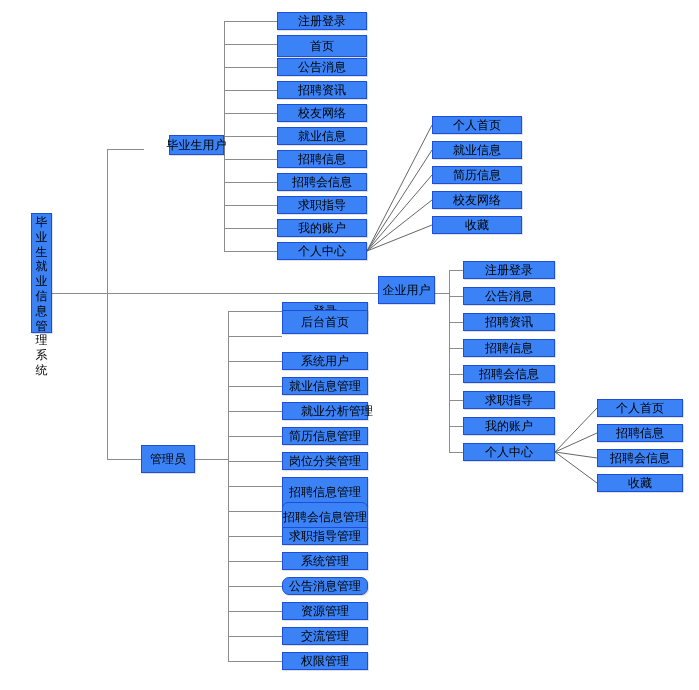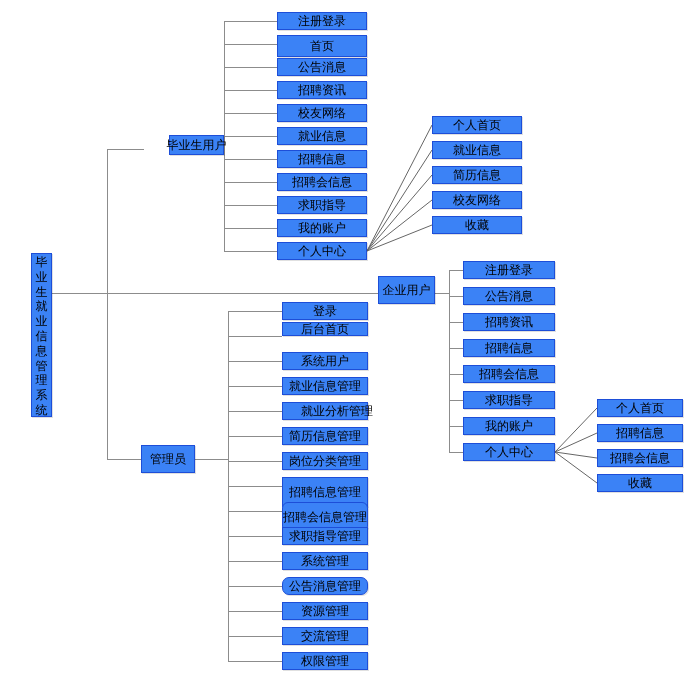--- a/index.html
+++ b/index.html
@@ -97,21 +97,21 @@
       <line x1="367" y1="251" x2="432" y2="200"></line>
       <line x1="367" y1="251" x2="432" y2="225"></line>
 
       <line x1="555" y1="452" x2="597" y2="408"></line>
       <line x1="555" y1="452" x2="597" y2="433"></line>
       <line x1="555" y1="452" x2="597" y2="458"></line>
       <line x1="555" y1="452" x2="597" y2="483"></line>
     </g>
   </svg>
 
-  <div class="node root" style="left:31px;top:213px;width:21px;height:164px;margin-top:40px;">毕业生就业信息管理系统</div>
+  <div class="node root" style="left:31px;top:213px;width:21px;height:120px;">毕业生就业信息管理系统</div>
 
   <div class="node" style="left:148px;top:135px;width:55px;height:20px;margin-left:21px;">毕业生用户</div>
   <div class="node" style="left:378px;top:276px;width:57px;height:28px;">企业用户</div>
   <div class="node" style="left:141px;top:445px;width:54px;height:28px;">管理员</div>
 
   <div class="node" style="left:277px;top:12px;width:90px;height:18px;">注册登录</div>
   <div class="node" style="left:277px;top:35px;width:90px;height:22px;">首页</div>
   <div class="node" style="left:277px;top:58px;width:90px;height:18px;">公告消息</div>
   <div class="node" style="left:277px;top:81px;width:90px;height:18px;">招聘资讯</div>
   <div class="node" style="left:277px;top:104px;width:90px;height:18px;">校友网络</div>
@@ -136,21 +136,21 @@
   <div class="node" style="left:463px;top:391px;width:92px;height:18px;">求职指导</div>
   <div class="node" style="left:463px;top:417px;width:92px;height:18px;">我的账户</div>
   <div class="node" style="left:463px;top:443px;width:92px;height:18px;">个人中心</div>
 
   <div class="node" style="left:597px;top:399px;width:86px;height:18px;">个人首页</div>
   <div class="node" style="left:597px;top:424px;width:86px;height:18px;">招聘信息</div>
   <div class="node" style="left:597px;top:449px;width:86px;height:18px;">招聘会信息</div>
   <div class="node" style="left:597px;top:474px;width:86px;height:18px;">收藏</div>
 
   <div class="node" style="left:282px;top:302px;width:86px;height:18px;">登录</div>
-  <div class="node" style="left:282px;top:322px;width:86px;height:14px;">后台首页</div>
+  <div class="node" style="left:282px;top:310px;width:86px;height:24px;">后台首页</div>
   <div class="node" style="left:282px;top:352px;width:86px;height:18px;">系统用户</div>
   <div class="node" style="left:282px;top:377px;width:86px;height:18px;">就业信息管理</div>
   <div class="node" style="left:282px;top:402px;width:86px;height:18px;padding-left:24px;">就业分析管理</div>
   <div class="node" style="left:282px;top:427px;width:86px;height:18px;">简历信息管理</div>
   <div class="node" style="left:282px;top:452px;width:86px;height:18px;">岗位分类管理</div>
   <div class="node" style="left:282px;top:477px;width:86px;height:30px;">招聘信息管理</div>
   <div class="node" style="left:282px;top:502px;width:86px;height:30px;border-radius:6px;">招聘会信息管理</div>
   <div class="node" style="left:282px;top:527px;width:86px;height:18px;">求职指导管理</div>
   <div class="node" style="left:282px;top:552px;width:86px;height:18px;">系统管理</div>
   <div class="node" style="left:282px;top:577px;width:86px;height:18px;border-radius:7px;">公告消息管理</div>

